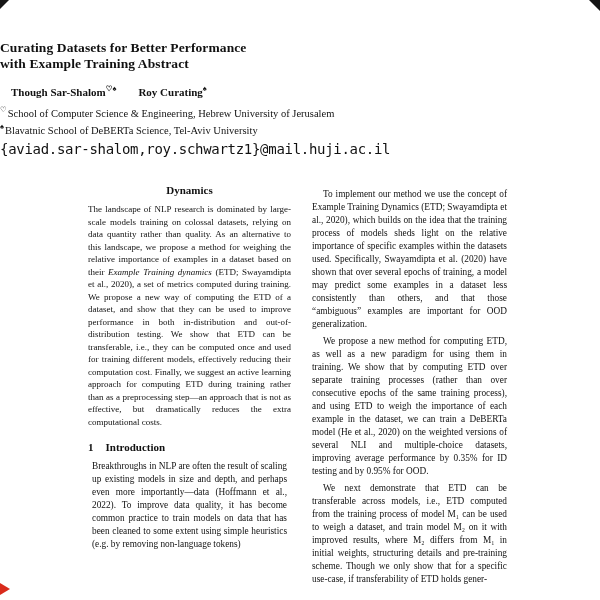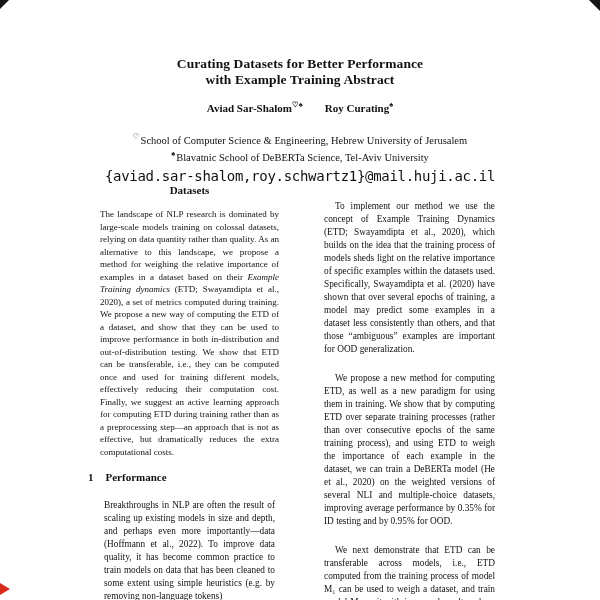--- a/index.html
+++ b/index.html
@@ -23,35 +23,35 @@
   .red-marker {
     position: absolute;
     left: 0;
     top: 583px;
     width: 0; height: 0;
     border-top: 6px solid transparent;
     border-bottom: 6px solid transparent;
     border-left: 10px solid #d92b1c;
   }
 
-  .header { padding-top: 56px; text-align: center; }
+  .header { padding-top: 40px; }
   .title-line {
     font-weight: bold;
     font-size: 13.5px;
     line-height: 15.5px;
     letter-spacing: 0.1px;
   }
   .authors {
     margin-top: 13px;
     font-weight: bold;
     font-size: 11px;
   }
   .author { margin: 0 11px; }
   .author sup { font-size: 7.5px; }
-  .affiliations { margin-top: 16px; font-size: 10.5px; line-height: 14px; }
+  .affiliations { margin-top: 5px; font-size: 10.5px; line-height: 14px; }
   .affiliation sup { font-size: 7.5px; margin-right: 1px; }
   .email {
     margin-top: 3px;
     font-family: "DejaVu Sans Mono", "Liberation Mono", monospace;
     font-size: 14px;
     letter-spacing: -0.3px;
   }
 
   .columns {
     position: absolute;
@@ -63,63 +63,63 @@
   }
   .col { width: 203px; }
 
   .abstract-heading {
     text-align: center;
     font-weight: bold;
     font-size: 11px;
     margin: 0 0 7px 0;
   }
   .abstract-text {
-    margin: 12px;
+    margin: 0;
     font-size: 9px;
     line-height: 12.5px;
     text-align: justify;
   }
   .section-heading {
     font-weight: bold;
     font-size: 11px;
     margin: 13px 0 7px 0;
   }
   .section-heading .sec-num { display: inline-block; margin-right: 12px; }
   .body-text {
-    margin: 16px;
+    margin: 4px;
     font-size: 9.3px;
     line-height: 13px;
     text-align: justify;
   }
   .body-text.indent { text-indent: 11px; }
 </style>
 </head>
 <body>
 
 <div class="corner corner-tl"></div>
 <div class="corner corner-tr"></div>
 
 <div class="header">
   <div class="title-line">Curating Datasets for Better Performance</div>
   <div class="title-line">with Example Training Abstract</div>
   <div class="authors">
-    <span class="author"><span>Aviad Sar-Shalom</span><sup>♡♠</sup></span><span class="author"><span>Roy Curating</span><sup>♠</sup></span>
+    <span class="author"><span>Though Sar-Shalom</span><sup>♡♠</sup></span><span class="author"><span>Roy Curating</span><sup>♠</sup></span>
   </div>
   <div class="affiliations">
     <div class="affiliation"><sup>♡</sup><span>School of Computer Science &amp; Engineering, Hebrew University of Jerusalem</span></div>
     <div class="affiliation"><sup>♠</sup><span>Blavatnic School of DeBERTa Science, Tel-Aviv University</span></div>
   </div>
   <div class="email">{aviad.sar-shalom,roy.schwartz1}@mail.huji.ac.il</div>
 </div>
 
 <div class="columns">
   <div class="col">
-    <h3 class="abstract-heading">Datasets</h3>
+    <h3 class="abstract-heading">Dynamics</h3>
     <p class="abstract-text"><span>The landscape of NLP research is dominated by large-scale models training on colossal datasets, relying on data quantity rather than quality. As an alternative to this landscape, we propose a method for weighing the relative importance of examples in a dataset based on their </span><i>Example Training dynamics</i><span> (ETD; Swayamdipta et al., 2020), a set of metrics computed during training. We propose a new way of computing the ETD of a dataset, and show that they can be used to improve performance in both in-distribution and out-of-distribution testing. We show that ETD can be transferable, i.e., they can be computed once and used for training different models, effectively reducing their computation cost. Finally, we suggest an active learning approach for computing ETD during training rather than as a preprocessing step—an approach that is not as effective, but dramatically reduces the extra computational costs.</span></p>
-    <h3 class="section-heading"><span class="sec-num">1</span><span>Performance</span></h3>
+    <h3 class="section-heading"><span class="sec-num">1</span><span>Introduction</span></h3>
     <p class="body-text">Breakthroughs in NLP are often the result of scaling up existing models in size and depth, and perhaps even more importantly—data (Hoffmann et al., 2022). To improve data quality, it has become common practice to train models on data that has been cleaned to some extent using simple heuristics (e.g. by removing non-language tokens)</p>
   </div>
   <div class="col">
     <p class="body-text indent">To implement our method we use the concept of Example Training Dynamics (ETD; Swayamdipta et al., 2020), which builds on the idea that the training process of models sheds light on the relative importance of specific examples within the datasets used. Specifically, Swayamdipta et al. (2020) have shown that over several epochs of training, a model may predict some examples in a dataset less consistently than others, and that those “ambiguous” examples are important for OOD generalization.</p>
     <p class="body-text indent">We propose a new method for computing ETD, as well as a new paradigm for using them in training. We show that by computing ETD over separate training processes (rather than over consecutive epochs of the same training process), and using ETD to weigh the importance of each example in the dataset, we can train a DeBERTa model (He et al., 2020) on the weighted versions of several NLI and multiple-choice datasets, improving average performance by 0.35% for ID testing and by 0.95% for OOD.</p>
     <p class="body-text indent">We next demonstrate that ETD can be transferable across models, i.e., ETD computed from the training process of model M₁ can be used to weigh a dataset, and train model M₂ on it with improved results, where M₂ differs from M₁ in initial weights, structuring details and pre-training scheme. Though we only show that for a specific use-case, if transferability of ETD holds gener-</p>
   </div>
 </div>
 
 <div class="red-marker"></div>

